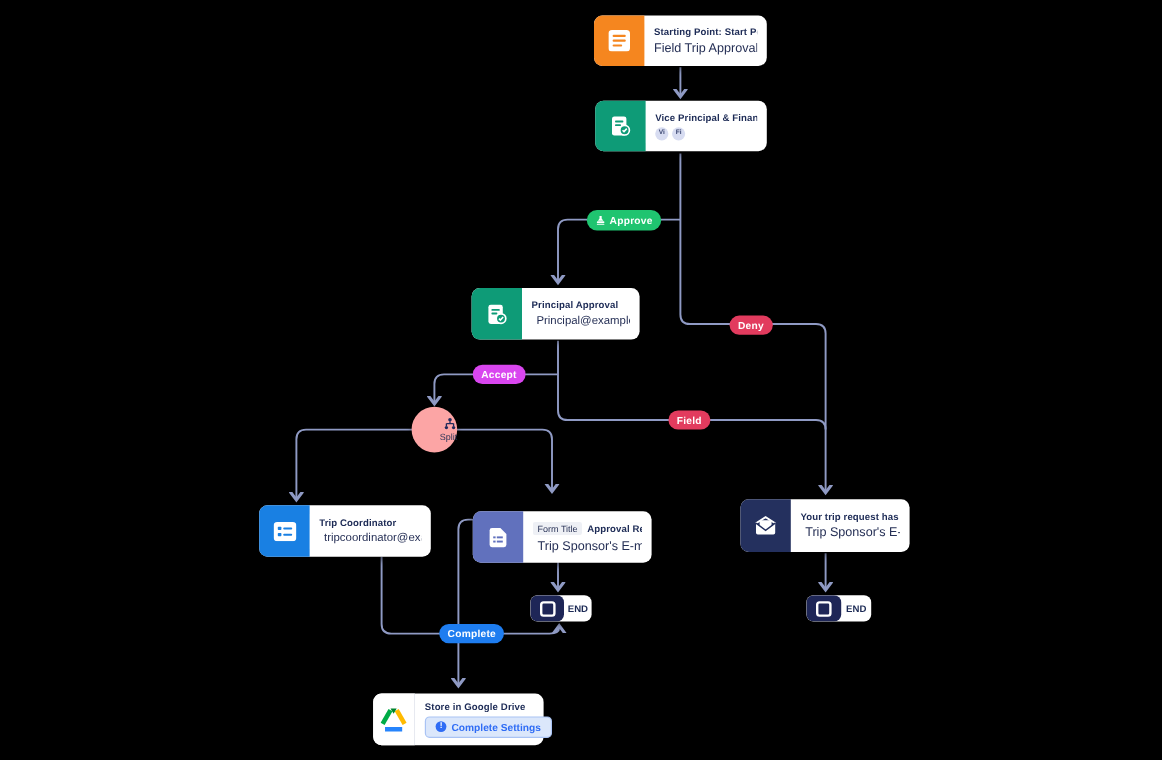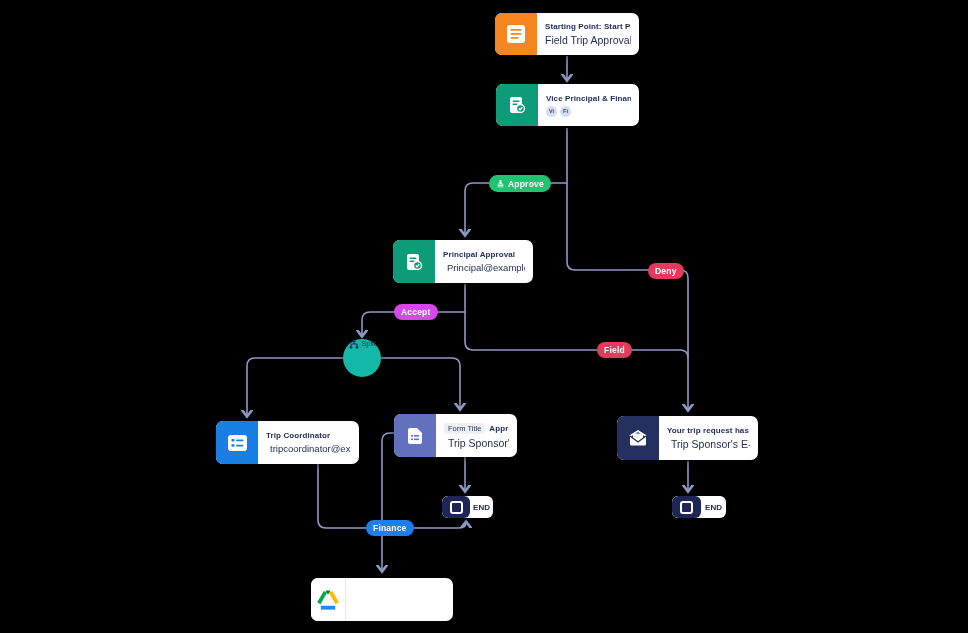--- a/index.html
+++ b/index.html
@@ -31,27 +31,27 @@
   .c-blue{background:#1980e3;}
   .c-slate{background:#6171bd;}
   .c-navy{background:#24305e;}
 
   
   .pill{position:absolute;border-radius:9px;color:#fff;font-size:8.5px;font-weight:bold;
         display:flex;align-items:center;justify-content:space-between;gap:3px;padding:0 7px;height:16px;
         letter-spacing:.2px;}
   .p-approve{background:#1fc470;}
   .p-accept{background:#d946ef;}
-  .p-red{background:#e23b5e;margin-left:40px;}
+  .p-red{background:#e23b5e;}
   .p-blue{background:#1e7df0;}
 
   
-  .split{position:absolute;width:38px;height:38px;border-radius:50%;background:#14b8a6;
-         box-shadow:0 2px 4px rgba(0,0,0,.5);display:flex;flex-direction:row;
-         align-items:flex-start;justify-content:center;gap:1px;}
+  .split{position:absolute;width:38px;height:38px;border-radius:50%;background:#fca5a5;
+         box-shadow:0 2px 4px rgba(0,0,0,.5);display:flex;flex-direction:column;
+         align-items:flex-end;justify-content:center;gap:1px;}
   .split-label{font-size:7.5px;color:#2a3357;}
 
   .end-node{position:absolute;height:22px;display:flex;border-radius:6px;background:#fff;
             box-shadow:0 2px 4px rgba(0,0,0,.5);overflow:hidden;}
   .end-dark{width:29px;background:#1e2657;display:flex;align-items:center;justify-content:center;border-radius:6px;}
   .end-square{width:9px;height:9px;border:2px solid #fff;border-radius:3px;}
   .end-label{flex:1;display:flex;align-items:center;justify-content:center;
              font-size:8px;font-weight:bold;color:#1c2a55;padding:0 3px;}
 
   .drive-btn{height:16px;background:#dbe7fb;border:1px solid #a9c3f4;border-radius:4px;
@@ -190,21 +190,21 @@
         <svg width="11" height="11" viewBox="0 0 12 12">
           <circle cx="6" cy="6" r="6" fill="#2b3668"></circle>
           <circle cx="6" cy="4.6" r="1.9" fill="#fff"></circle>
           <path d="M2.4 9.8 a3.6 2.8 0 0 1 7.2 0 z" fill="#fff"></path>
           </svg>
         <span class="email">tripcoordinator@exa...</span>
       </div>
     </div>
   </div>
 
-  <div class="node" style="left:394px;top:414px;width:123px;height:43px">
+  <div class="node" style="left:394px;top:426px;width:149px;height:43px">
     <div class="icon-block c-slate">
       <svg width="16" height="18" viewBox="0 0 16 18">
         <path d="M1 3 a2 2 0 0 1 2-2 h7 l5 5 v9 a2 2 0 0 1 -2 2 h-10 a2 2 0 0 1 -2-2 z" fill="#fff"></path>
         <rect x="4" y="8" width="2" height="1.6" fill="#6171bd"></rect>
         <rect x="7" y="8" width="5" height="1.6" fill="#6171bd"></rect>
         <rect x="4" y="11.5" width="2" height="1.6" fill="#6171bd"></rect>
         <rect x="7" y="11.5" width="5" height="1.6" fill="#6171bd"></rect>
         </svg>
     </div>
     <div class="body">
@@ -255,27 +255,34 @@
   </div>
 
   <div class="end-node" style="left:672px;top:496px;width:54px">
     <div class="end-dark">
         <div class="end-square"></div>
       </div>
     <div class="end-label">END</div>
   </div>
 
   <div class="pill p-blue" style="left:366px;top:520px">
-    <span>Finance</span>
+    <span>Complete</span>
   </div>
 
   <div class="node" style="left:311px;top:578px;width:142px;height:43px">
     <div class="icon-block white">
       <svg width="22" height="20" viewBox="0 0 24 21">
         <path d="M9.2 1.6 L2 14.1" stroke="#00ac47" stroke-width="4.2"></path>
         <path d="M14.8 1.6 L22 14.1" stroke="#ffba00" stroke-width="4.2"></path>
         <path d="M4.2 18.9 L19.8 18.9" stroke="#2684fc" stroke-width="4.2"></path>
         <path d="M9.2 0 h5.6 l-2.8 4.8 z" fill="#00832d"></path>
         </svg>
     </div>
+    <div class="body">
+      <div class="title">Store in Google Drive</div>
+      <div class="drive-btn">
+        <span class="info-dot">!</span>
+        <span>Complete Settings</span>
+      </div>
+    </div>
   </div>
 
 </div>
 
 </body></html>

